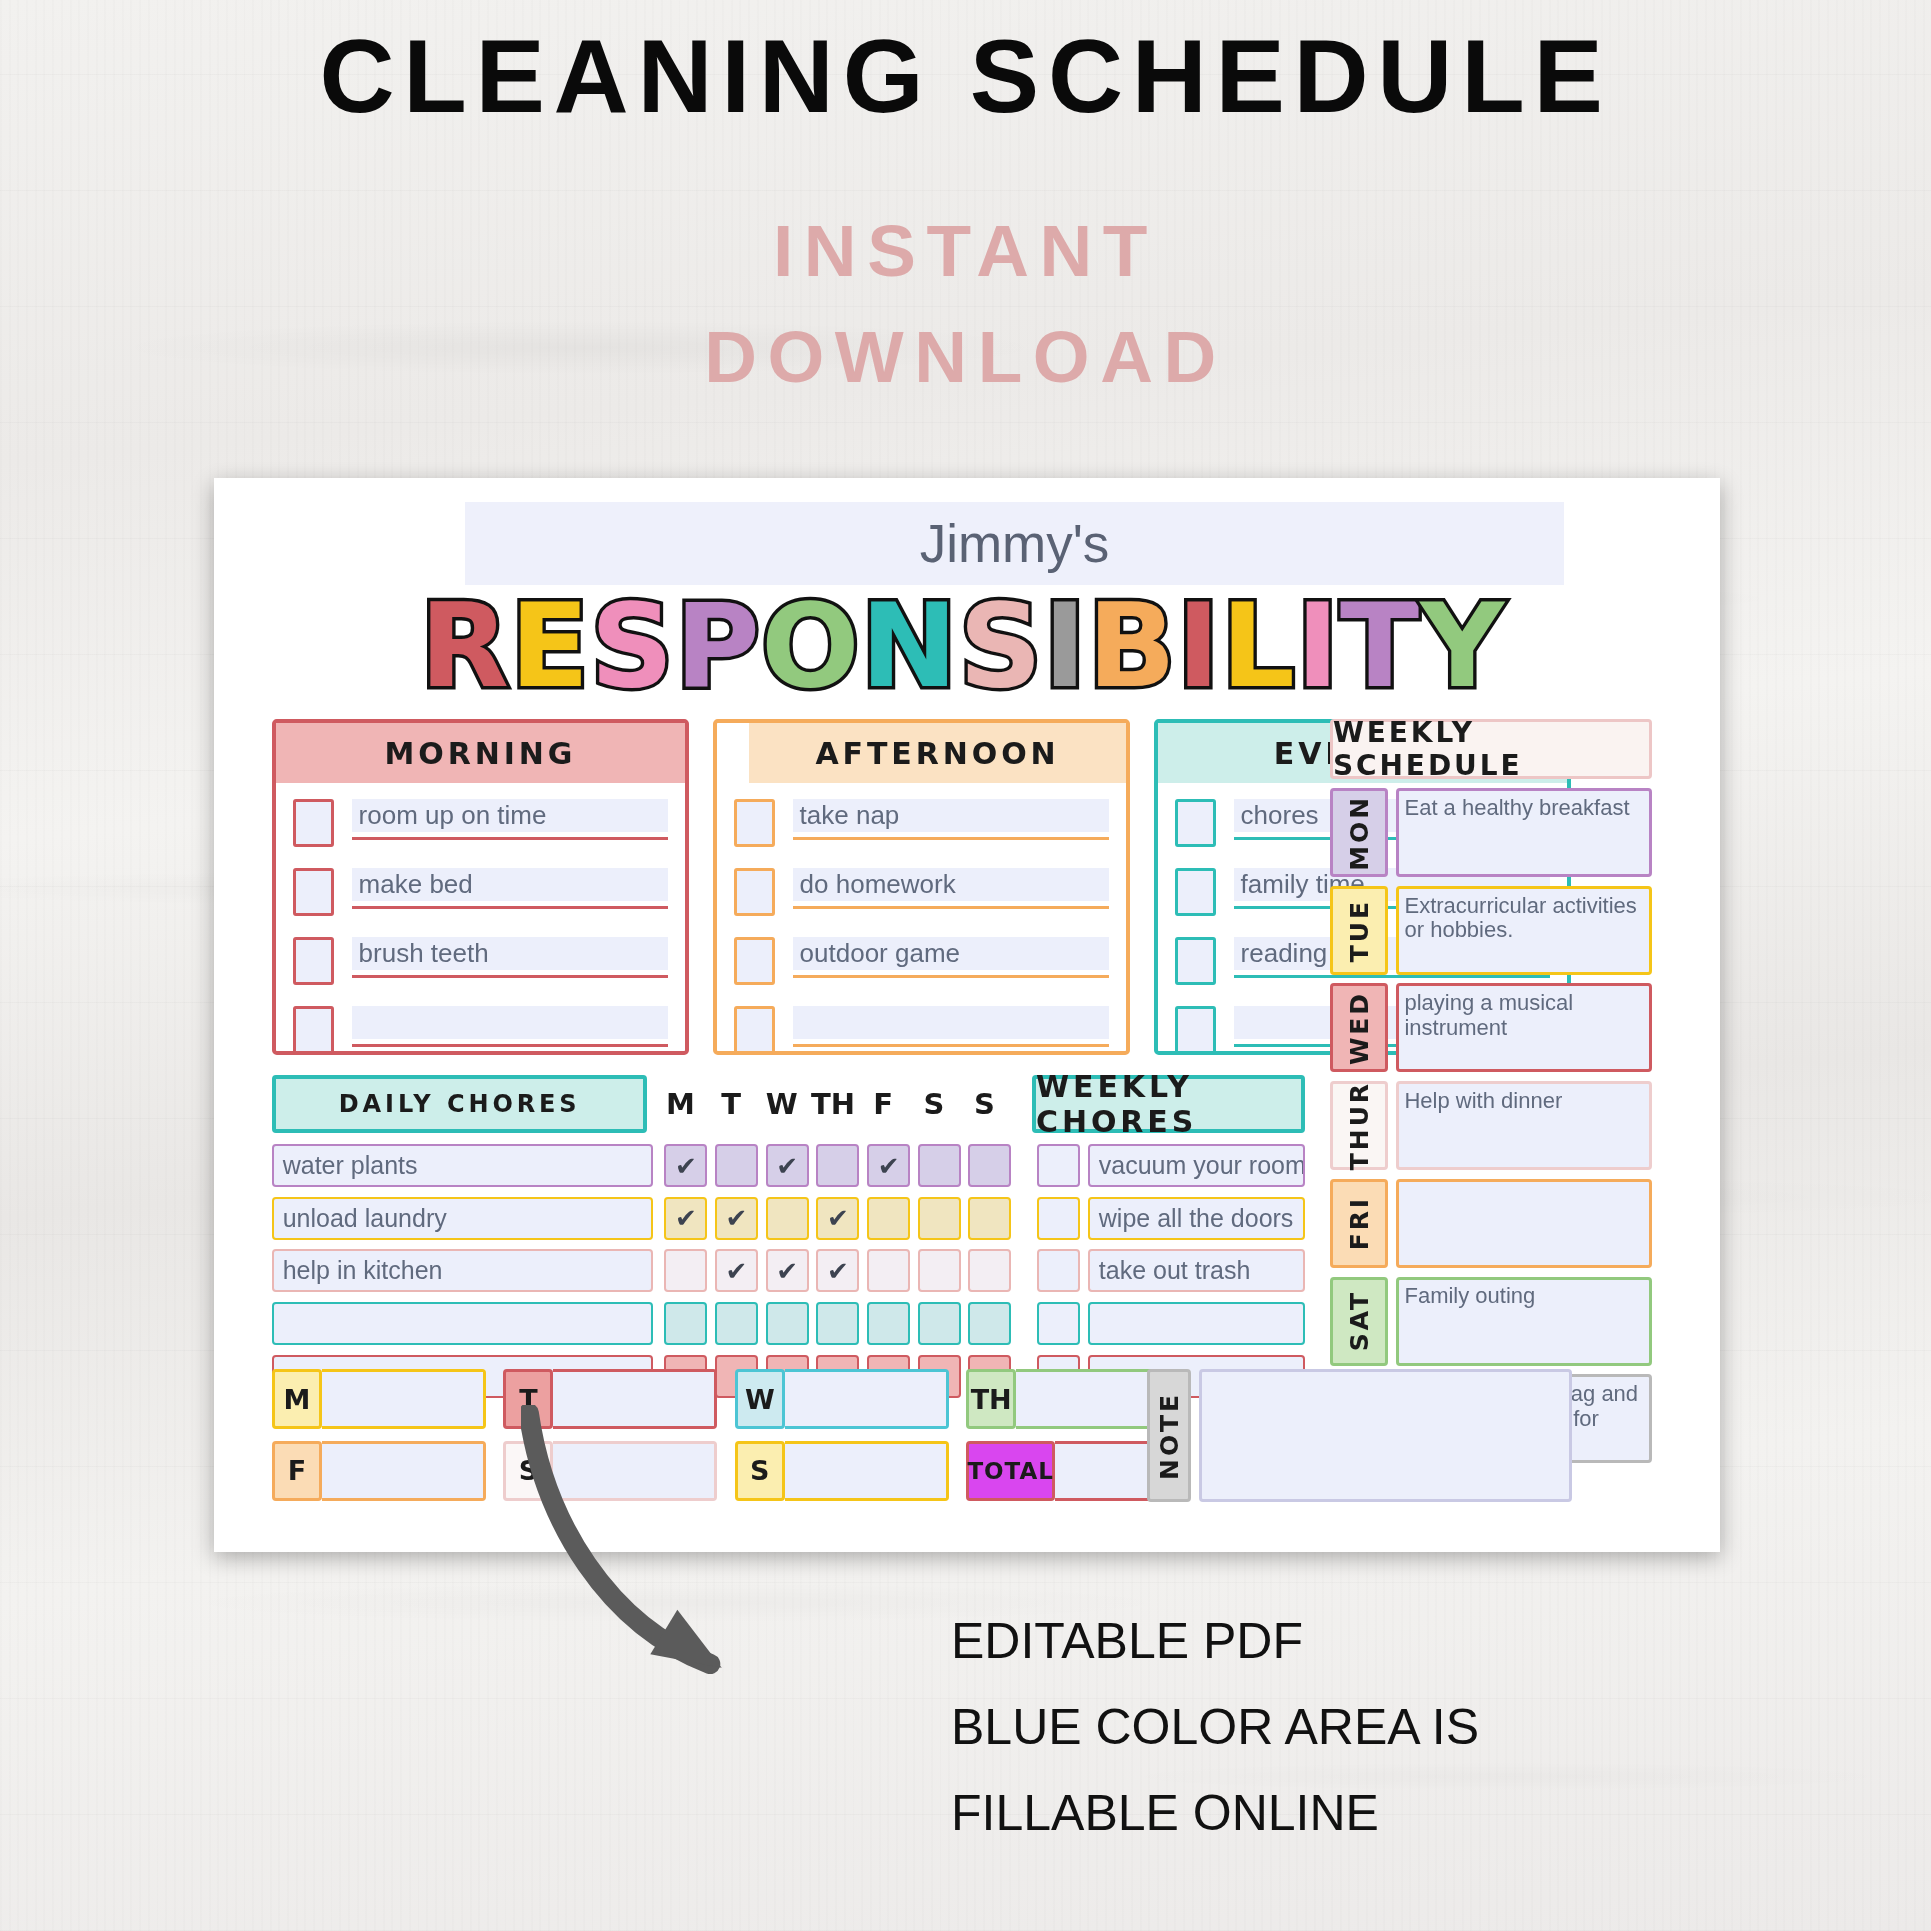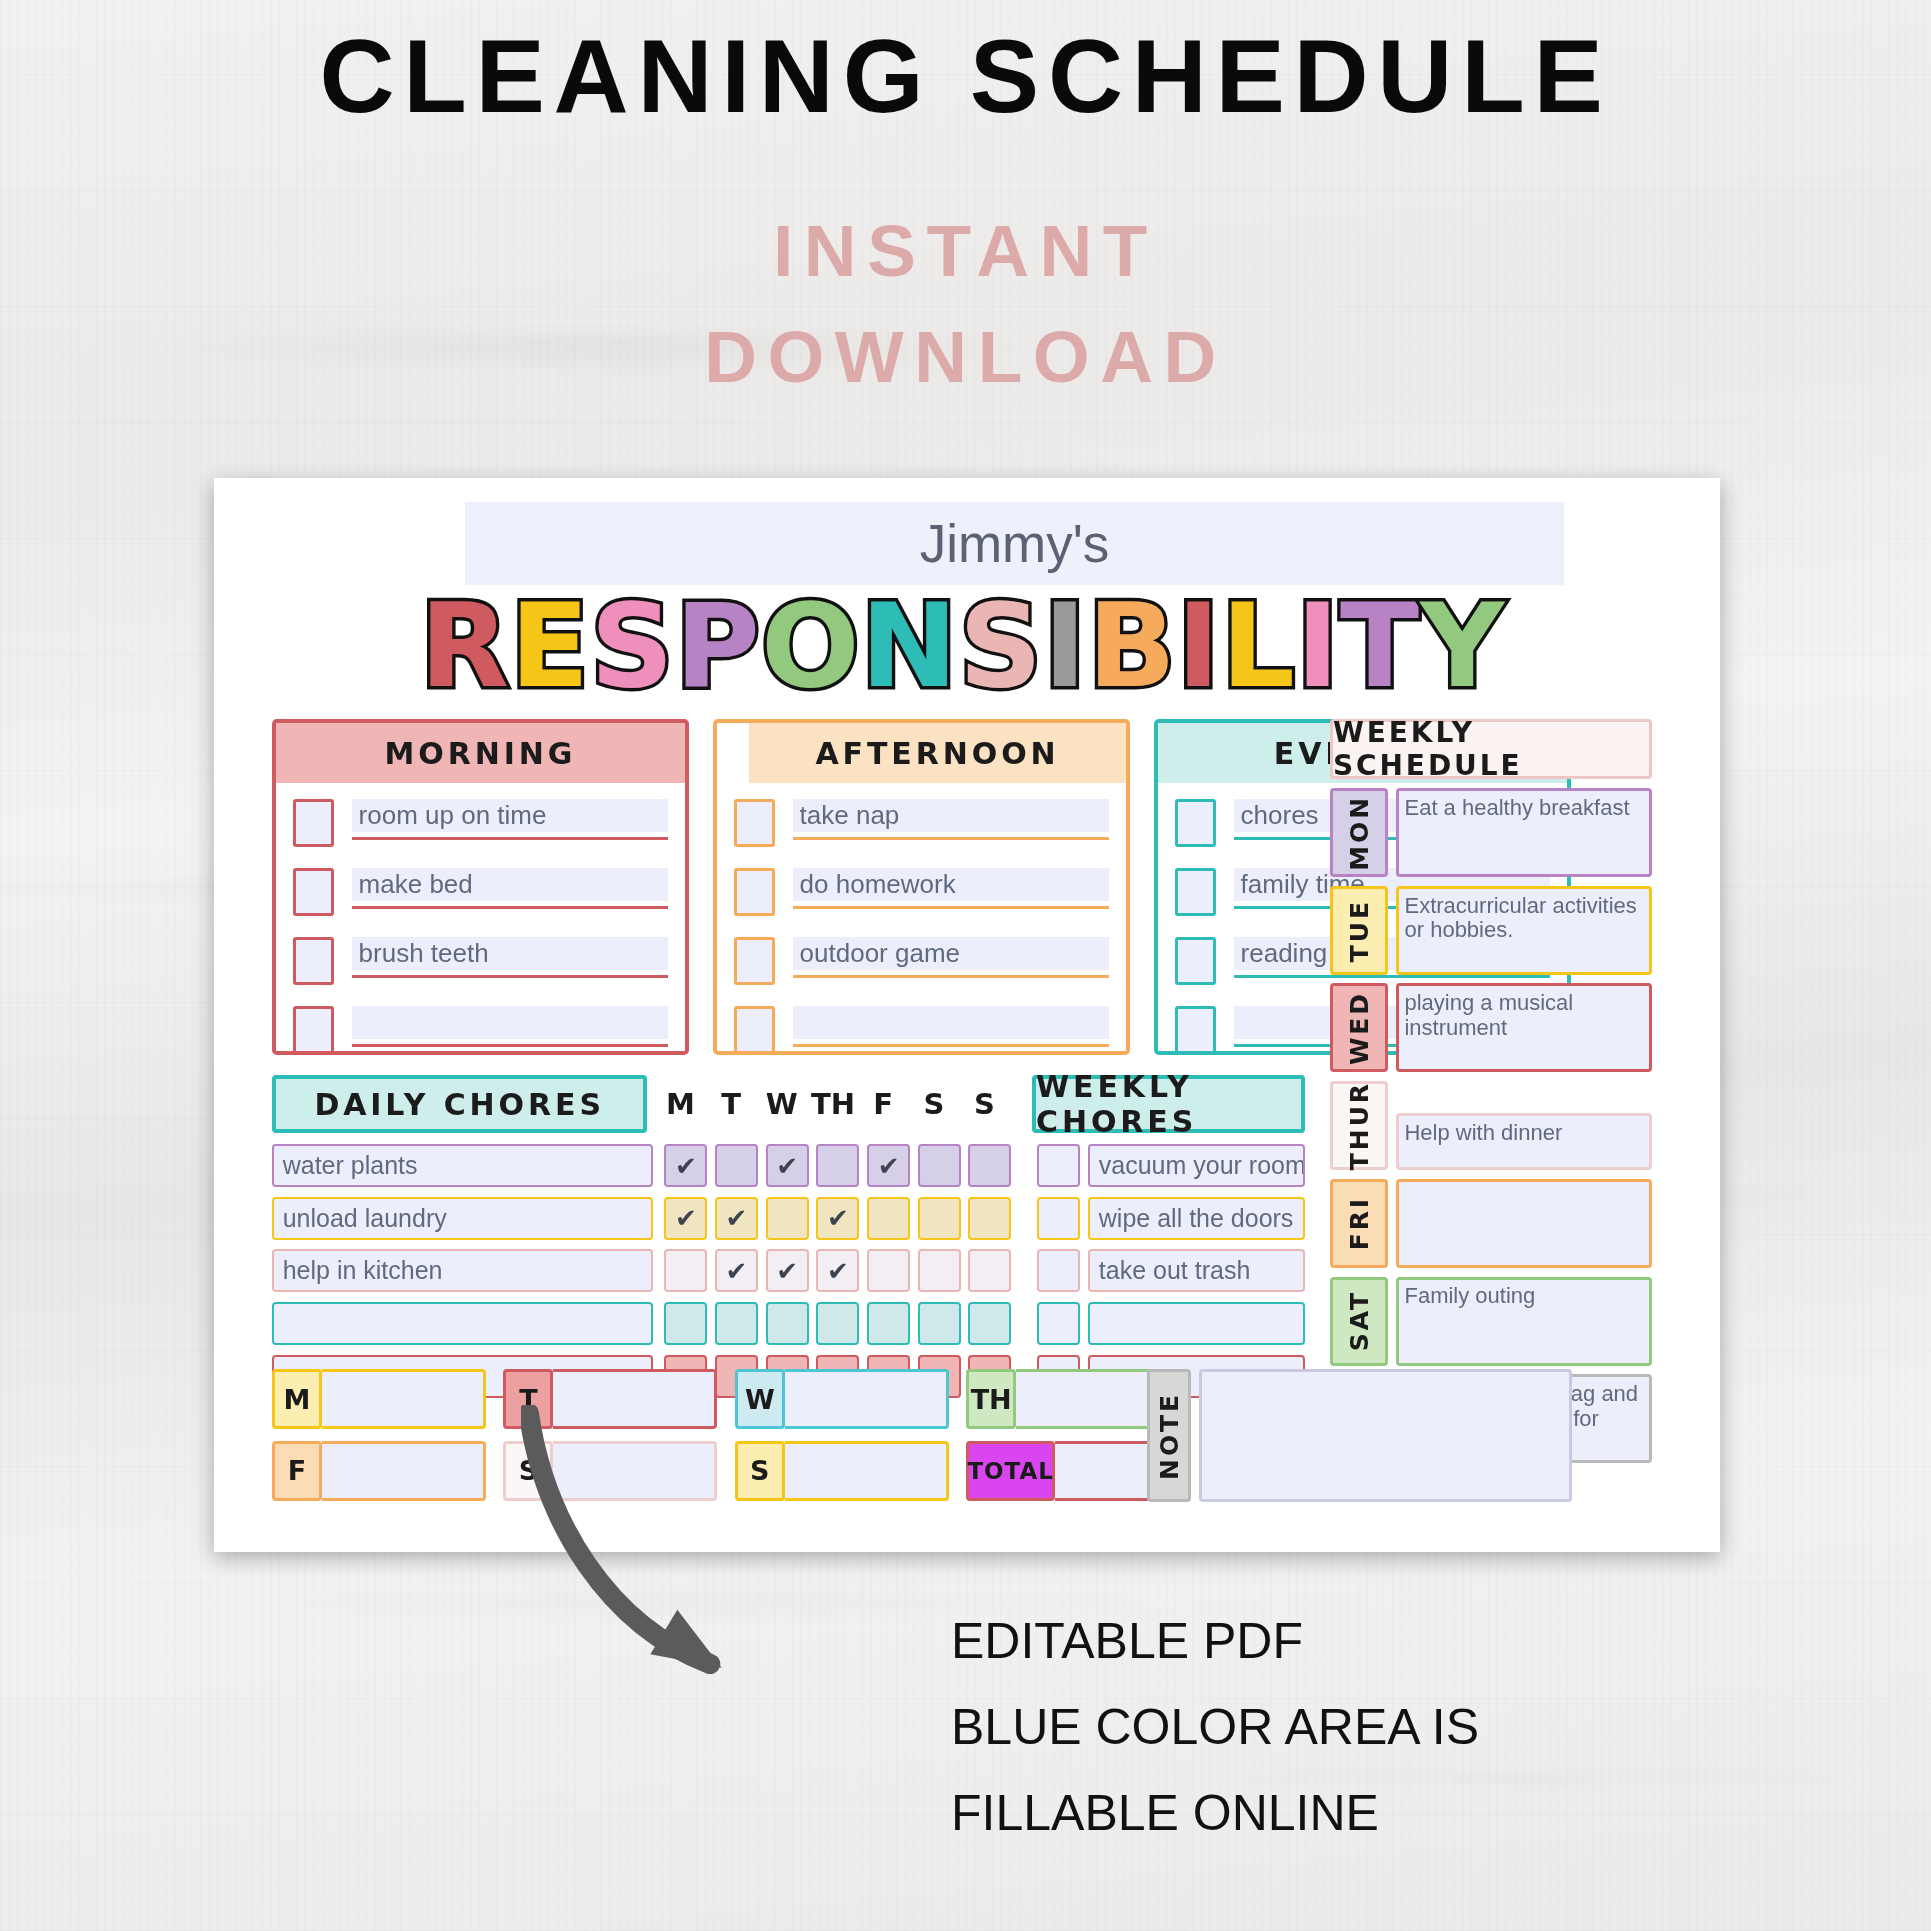--- a/index.html
+++ b/index.html
@@ -107,21 +107,21 @@
   .wtxt { flex:1; margin-left:7.7px; border:3.9px solid #ccc; border-radius:3.9px; background:#eceffb;
           font-size:22px; color:#606a7e; line-height:1.12; padding:4.8px 5.8px; overflow:hidden;
           font-family:"Liberation Sans", sans-serif; }
 
   
   .chores { position:absolute; left:0; top:579px; width:1033px; }
   .chores-hdrow { display:flex; align-items:center; height:60px; }
   .dc-title {
     width:417px; height:58px; border:4.8px solid #2dbdb6; background:#cdeeea; border-radius:3.9px;
     display:flex; align-items:center; justify-content:center;
-    font-family:"DejaVu Sans", sans-serif; font-size:30px; font-weight:bold; letter-spacing:3.9px; color:#1b1b1b;
+    font-family:"DejaVu Sans", sans-serif; font-size:24px; font-weight:bold; letter-spacing:3.9px; color:#1b1b1b;
   }
   .dow { display:flex; margin-left:11.6px; }
   .dow div { width:43px; text-align:center; font-family:"DejaVu Sans", sans-serif;
              font-size:29px; font-weight:bold; color:#1b1b1b; }
   .dow div + div { margin-left:7.7px; }
   .wc-title {
     width:303px; height:58px; border:4.8px solid #2dbdb6; background:#cdeeea; border-radius:3.9px;
     margin-left:26px; display:flex; align-items:center; justify-content:center;
     font-family:"DejaVu Sans", sans-serif; font-size:30px; font-weight:bold; letter-spacing:3.9px; color:#1b1b1b;
   }
@@ -305,21 +305,21 @@
           <div class="wrow">
             <div class="wday" style="border-color: rgb(207, 90, 96); background: rgb(240, 181, 181);">
               <b>WED</b>
             </div>
             <div class="wtxt" style="border-color: rgb(207, 90, 96);">playing a musical instrument</div>
           </div>
           <div class="wrow">
             <div class="wday" style="border-color: rgb(238, 205, 205); background: rgb(250, 246, 244);">
               <b>THUR</b>
             </div>
-            <div class="wtxt" style="border-color: rgb(238, 205, 205); margin-top: 32px;">Help with dinner</div>
+            <div class="wtxt" style="border-color: rgb(238, 205, 205);">Help with dinner</div>
           </div>
           <div class="wrow">
             <div class="wday" style="border-color: rgb(245, 171, 91); background: rgb(251, 220, 181);">
               <b>FRI</b>
             </div>
             <div class="wtxt" style="border-color: rgb(245, 171, 91);"></div>
           </div>
           <div class="wrow">
             <div class="wday" style="border-color: rgb(146, 201, 126); background: rgb(207, 232, 194);">
               <b>SAT</b>

